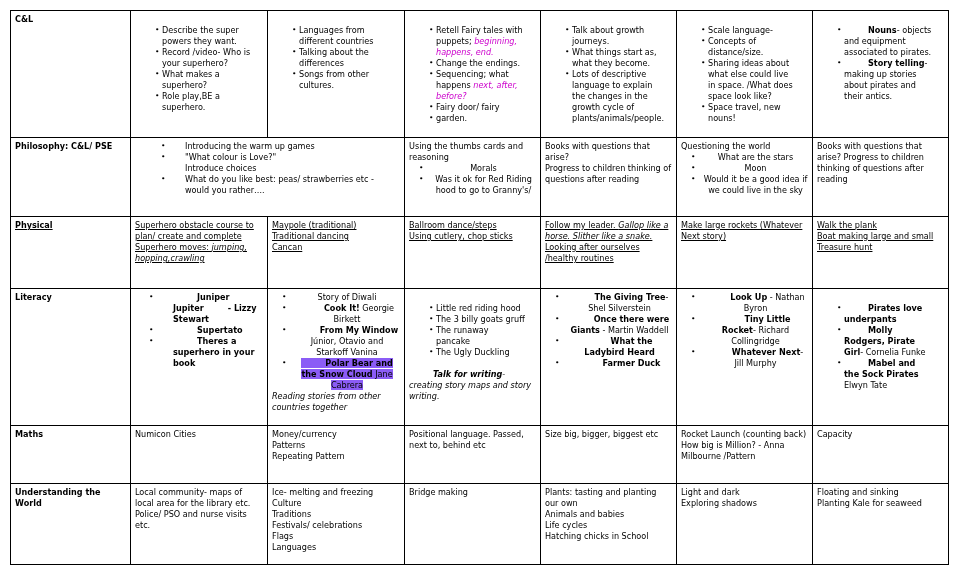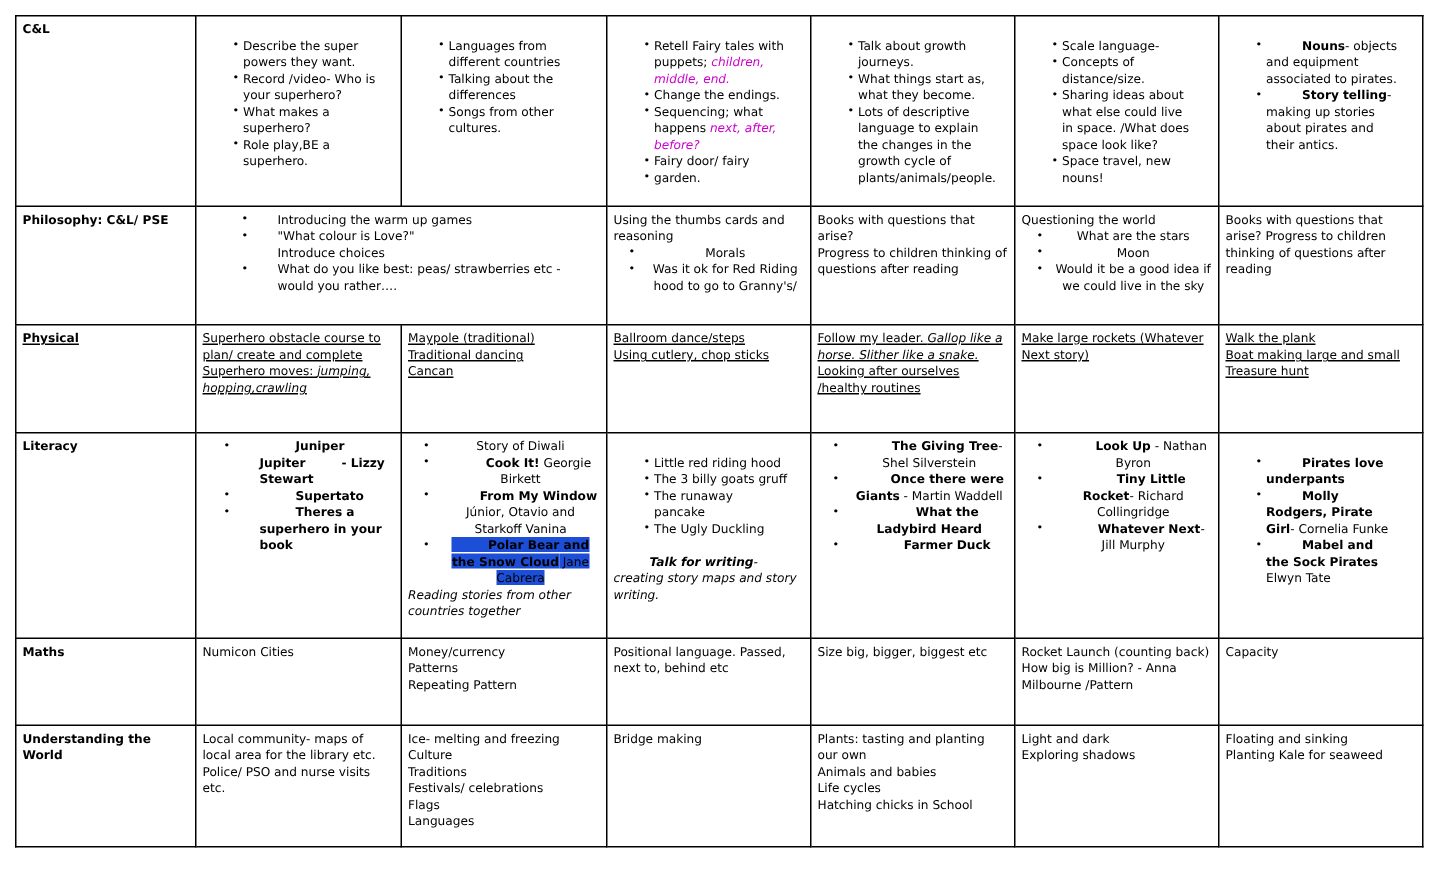--- a/index.html
+++ b/index.html
@@ -109,21 +109,21 @@
     position: absolute;
     left: 0;
     top: -0.5px;
     font-size: 7.5px;
   }
   .plain { margin: 0; }
   .sub { display: block; }
   b, .bold { font-weight: bold; padding-left: 24px; }
   i, .ital { font-style: italic; }
   .mag { color: #cc00cc; font-style: italic; }
-  .hl { background: #1d4ed8; }
+  .hl { background: #8b5cf6; }
 </style>
 </head>
 <body>
 
 <div id="sheet">
   <table class="grid">
     <colgroup>
       <col class="c-label">
         <col class="c-1">
         <col class="c-2">
@@ -149,21 +149,21 @@
         <td>
           <ul class="b">
             <li>Languages from different countries</li>
             <li>Talking about the differences</li>
             <li>Songs from other cultures.</li>
           </ul>
         </td>
 
         <td>
           <ul class="b">
-            <li><span>Retell Fairy tales with puppets; </span><span class="mag">children, middle, end.</span></li>
+            <li><span>Retell Fairy tales with puppets; </span><span class="mag">beginning, happens, end.</span></li>
             <li>Change the endings.</li>
             <li><span>Sequencing; what happens </span><span class="mag">next, after, before?</span></li>
             <li>Fairy door/ fairy</li>
             <li>garden.</li>
           </ul>
         </td>
 
         <td>
           <ul class="b">
             <li>Talk about growth journeys.</li>

